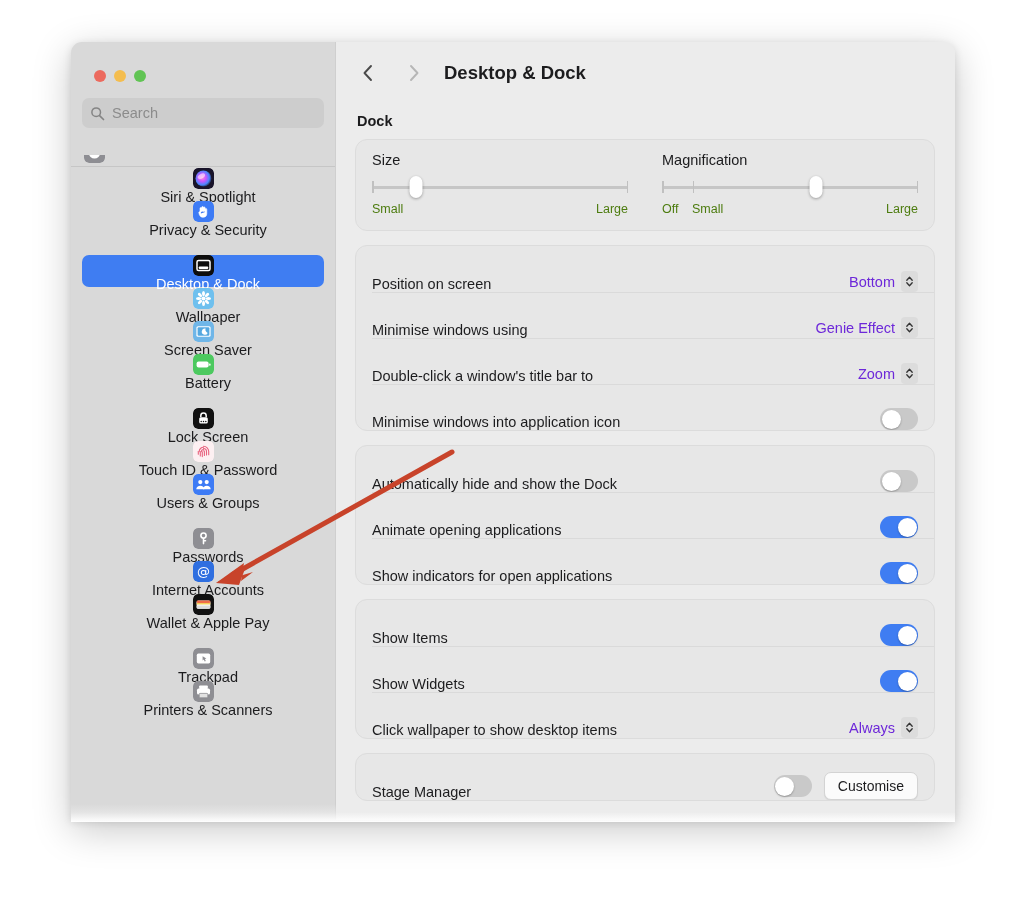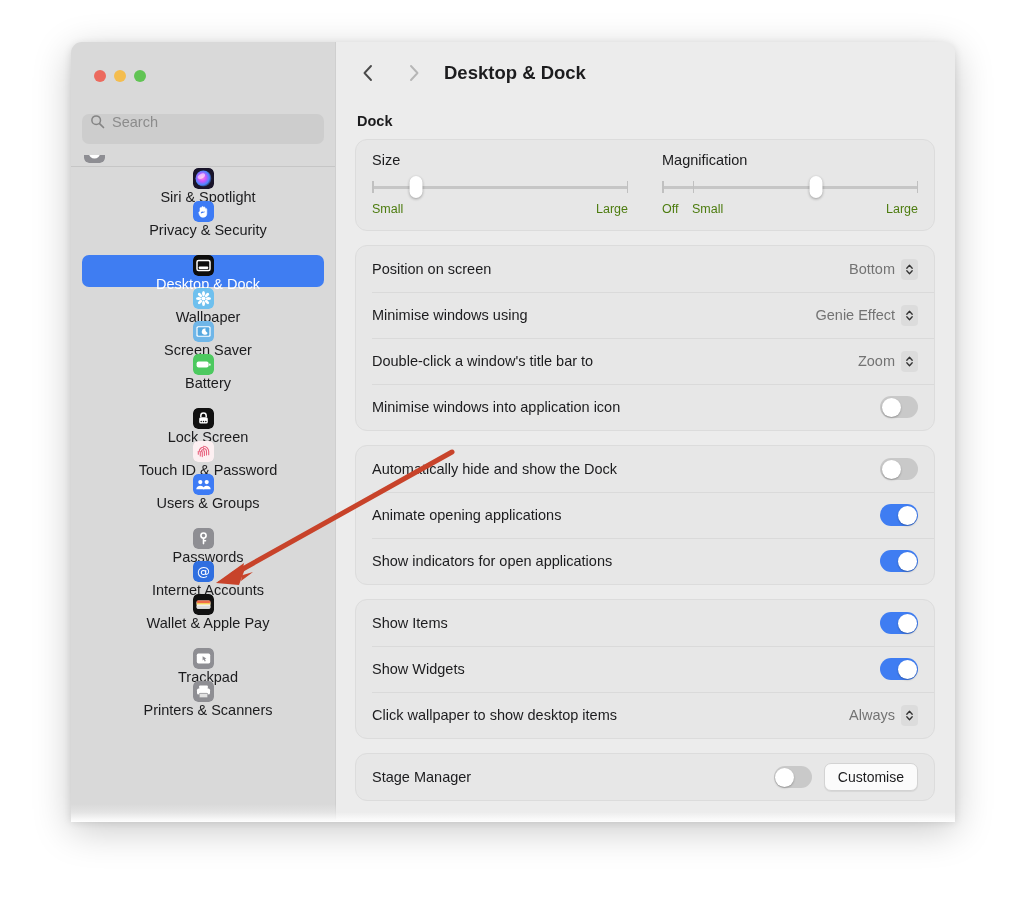--- a/index.html
+++ b/index.html
@@ -45,25 +45,25 @@
     top:28px; left:23px;
     display:flex; gap:8px;
   }
   .light{width:12px;height:12px;border-radius:50%;}
   .light.red{background:#ec6a5e;}
   .light.yellow{background:#f4bd4f;}
   .light.green{background:#61c454;}
 
   .search-wrap{
     position:absolute;
-    top:72px; left:11px;
+    top:56px; left:11px;
     width:242px;height:30px;
     background:#cdcdcd;
     border-radius:7px;
-    display:flex;align-items:flex-start;
+    display:flex;align-items:center;
     padding:0 8px;
     box-sizing:border-box;
   }
   .search-icon{width:15px;height:15px;flex:0 0 15px;margin-right:7px;opacity:.55;}
   .search-input{
     border:0;background:transparent;outline:none;
     font-family:inherit;font-size:14.5px;color:#3a3a3a;
     width:100%;padding:0;
   }
   .search-input::placeholder{color:#8c8c8c;}
@@ -142,36 +142,36 @@
     margin:9px 0 10px 2px;
   }
   .card{
     background:#e7e7e7;
     border:1px solid #dcdcdc;
     border-radius:12px;
     margin-bottom:14px;
     overflow:hidden;
   }
   .row{
-    display:flex;align-items:center;
+    display:flex;align-items:flex-end;
     height:46px;
     padding:0 16px;
     box-sizing:border-box;
     position:relative;
   }
   .row + .row::before{
     content:"";position:absolute;left:16px;right:0;top:0;height:1px;background:#dadada;
   }
   .row-label{font-size:14.5px;color:#1c1c1e;}
   .row-right{margin-left:auto;display:flex;align-items:center;}
   .popup{
     display:flex;align-items:center;gap:6px;
     cursor:default;
   }
-  .popup-value{font-size:14.5px;color:#737373;}
+  .popup-value{font-size:14.5px;color:#6d28d9;}
   .stepper{
     width:17px;height:21px;border-radius:4px;
     background:#dcdcdc;
     display:flex;align-items:center;justify-content:center;
   }
 
   
   .toggle{
     width:38px;height:22px;border-radius:11px;
     background:#c9c9c9;position:relative;flex:0 0 38px;

